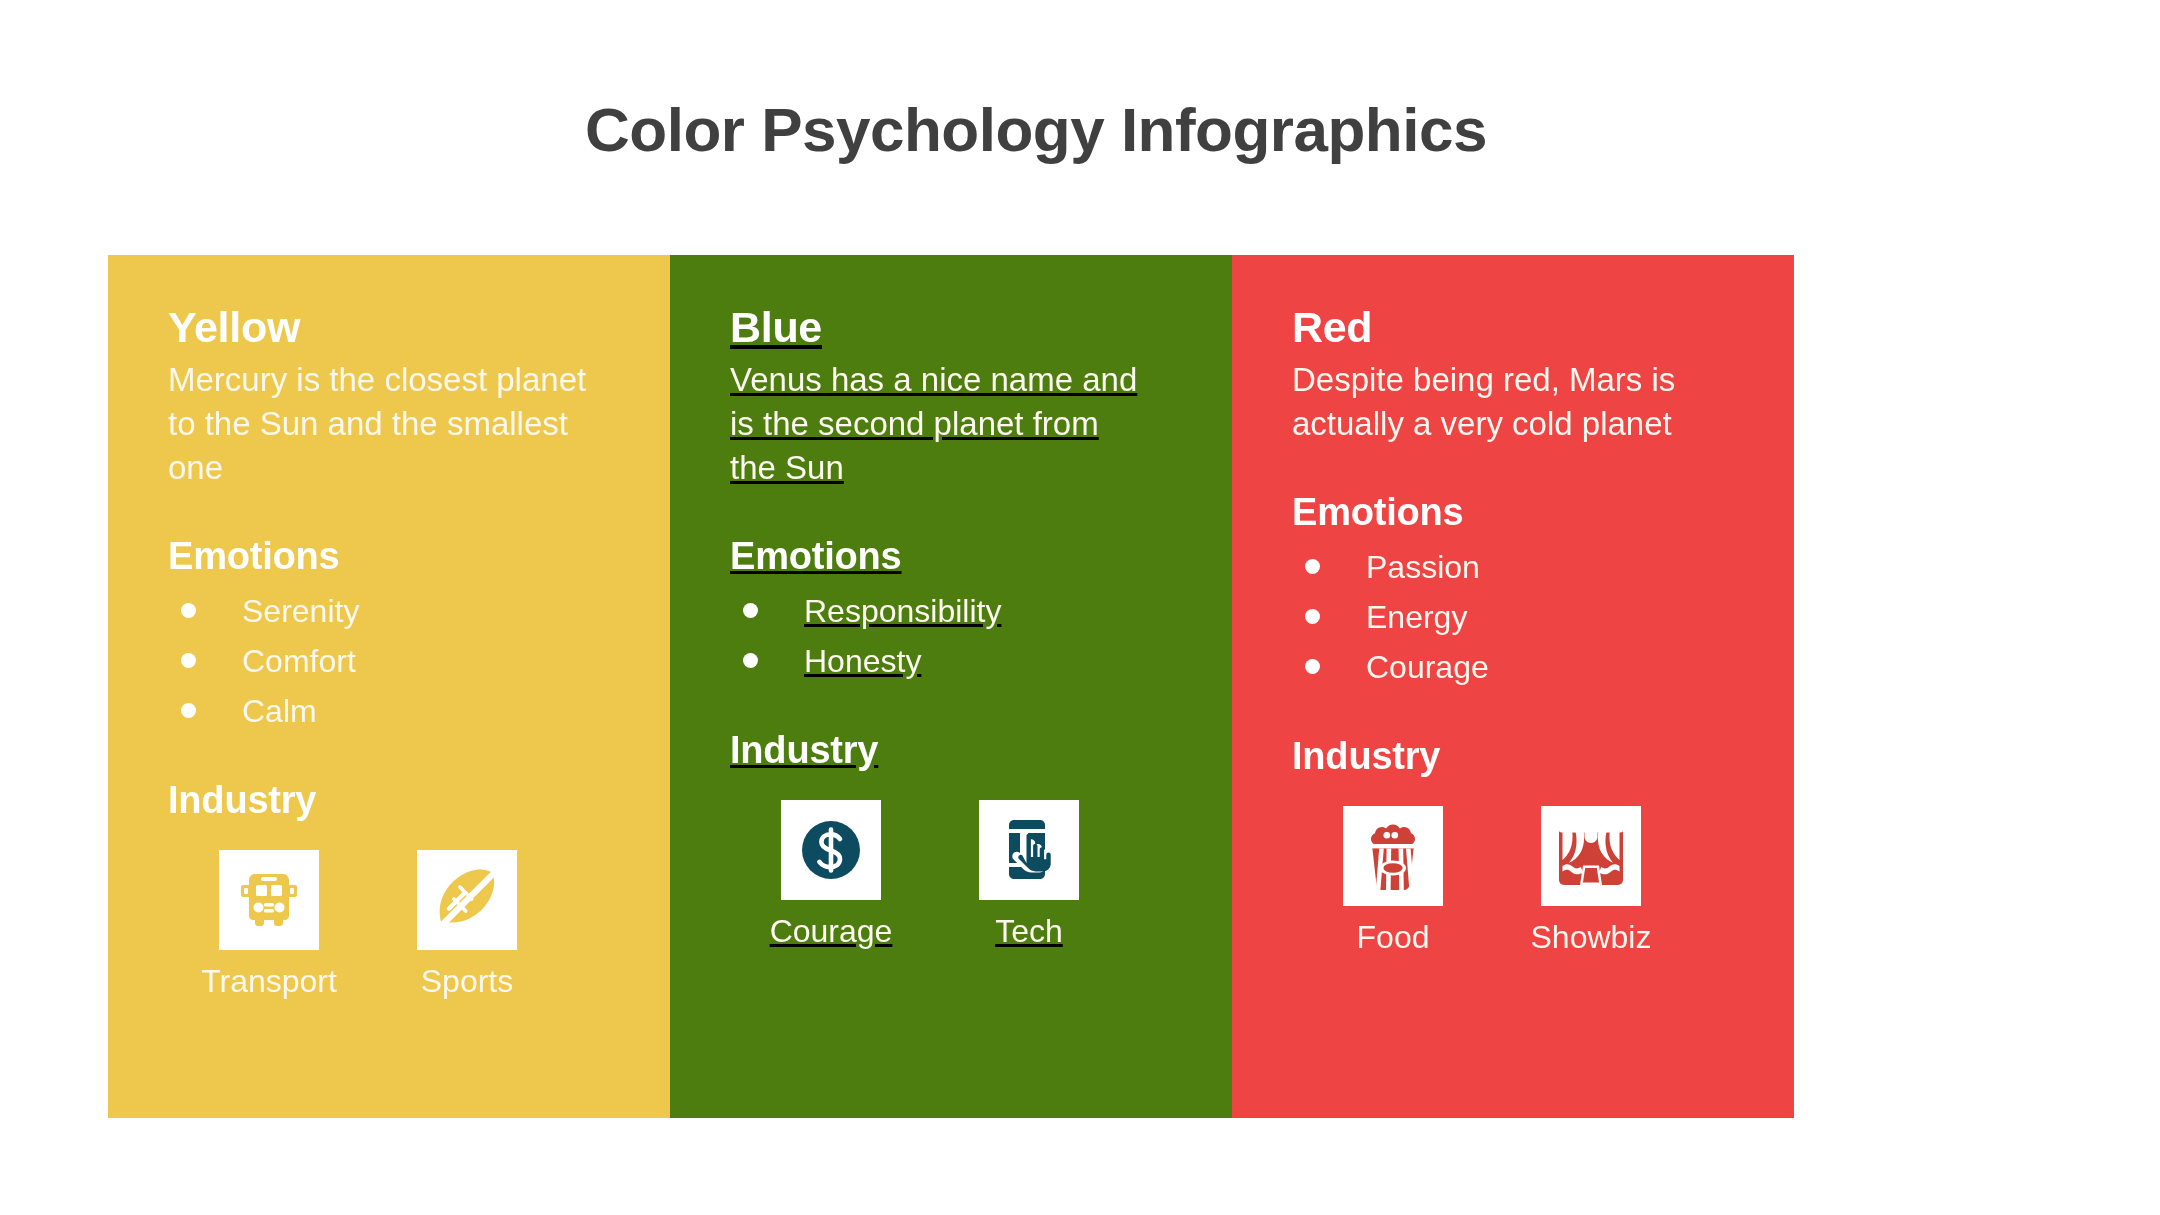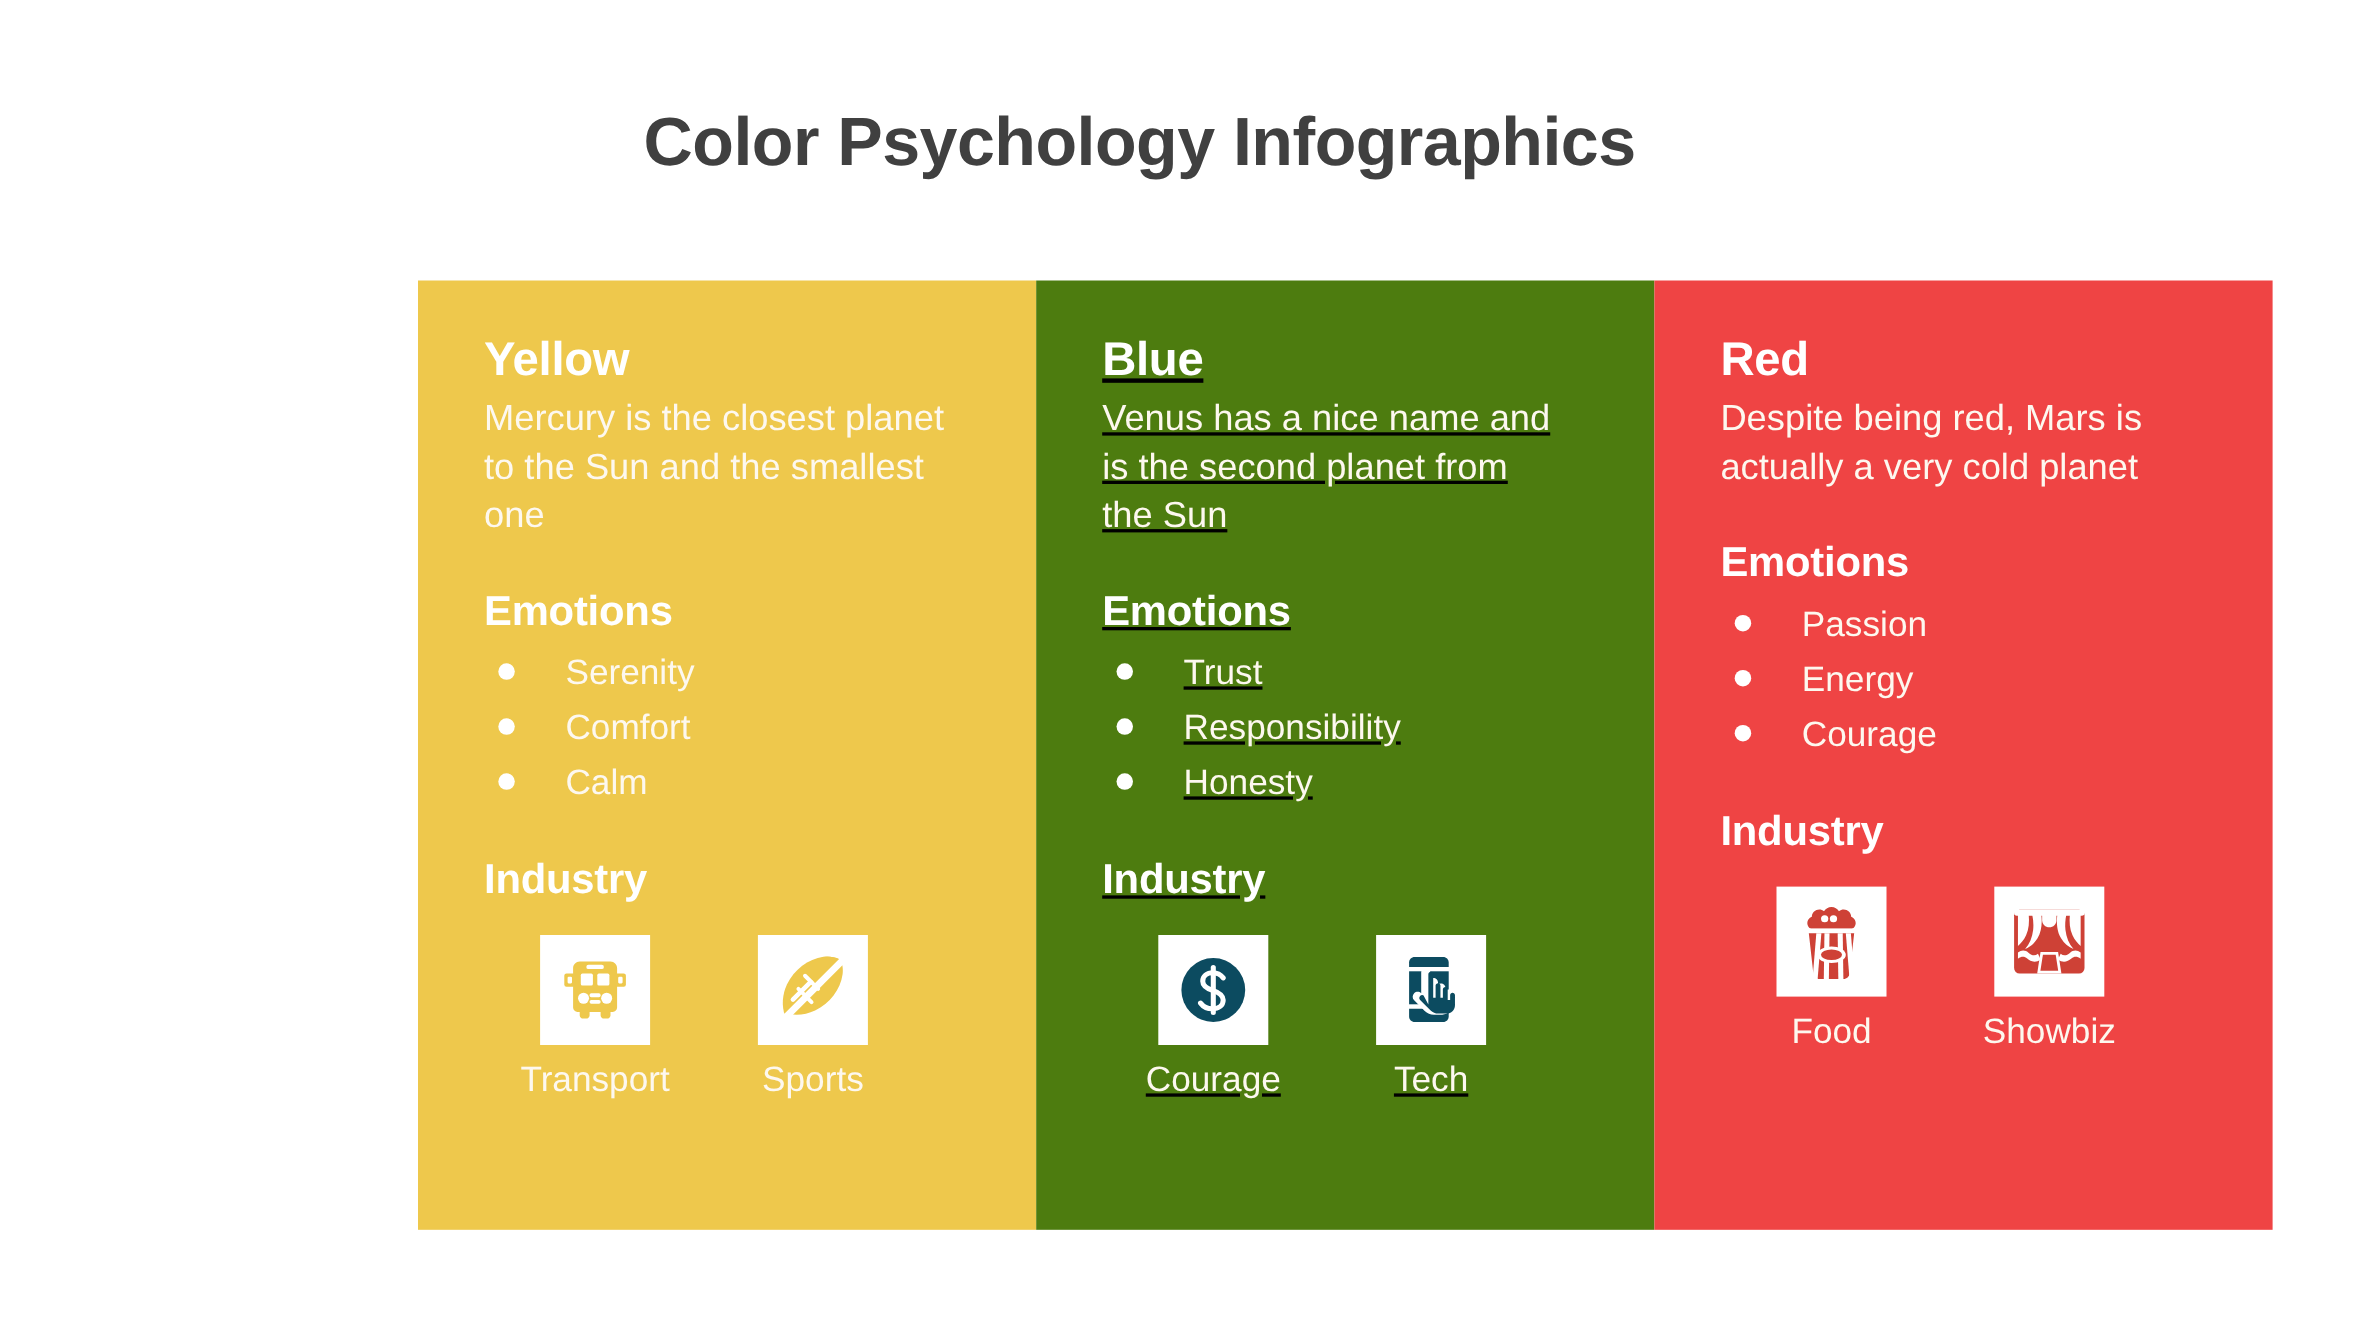--- a/index.html
+++ b/index.html
@@ -40,21 +40,21 @@
   }
 
   
   .cards {
     position: absolute;
     left: 108px;
     top: 255px;
     width: 1958px;
     height: 863px;
     display: flex;
-    justify-content: flex-end;
+    justify-content: flex-start;
   }
 
   .card {
     position: relative;
     width: 562px;
     height: 863px;
     box-sizing: border-box;
     padding: 48px 42px 0 60px;
   }
 
@@ -236,24 +236,20 @@
         </div>
       </div>
     </div>
 
     <div class="card card-blue">
       <div class="color-name">Blue</div>
       <div class="card-desc">Venus has a nice name and is the second planet from the Sun</div>
 
       <div class="section-heading heading-emotions">Emotions</div>
       <ul class="emotion-list">
-        <li class="emotion-item">
-          <span class="emotion-bullet"></span>
-          <span class="emotion-label">Trust</span>
-        </li>
         <li class="emotion-item">
           <span class="emotion-bullet"></span>
           <span class="emotion-label">Responsibility</span>
         </li>
         <li class="emotion-item">
           <span class="emotion-bullet"></span>
           <span class="emotion-label">Honesty</span>
         </li>
       </ul>
 

